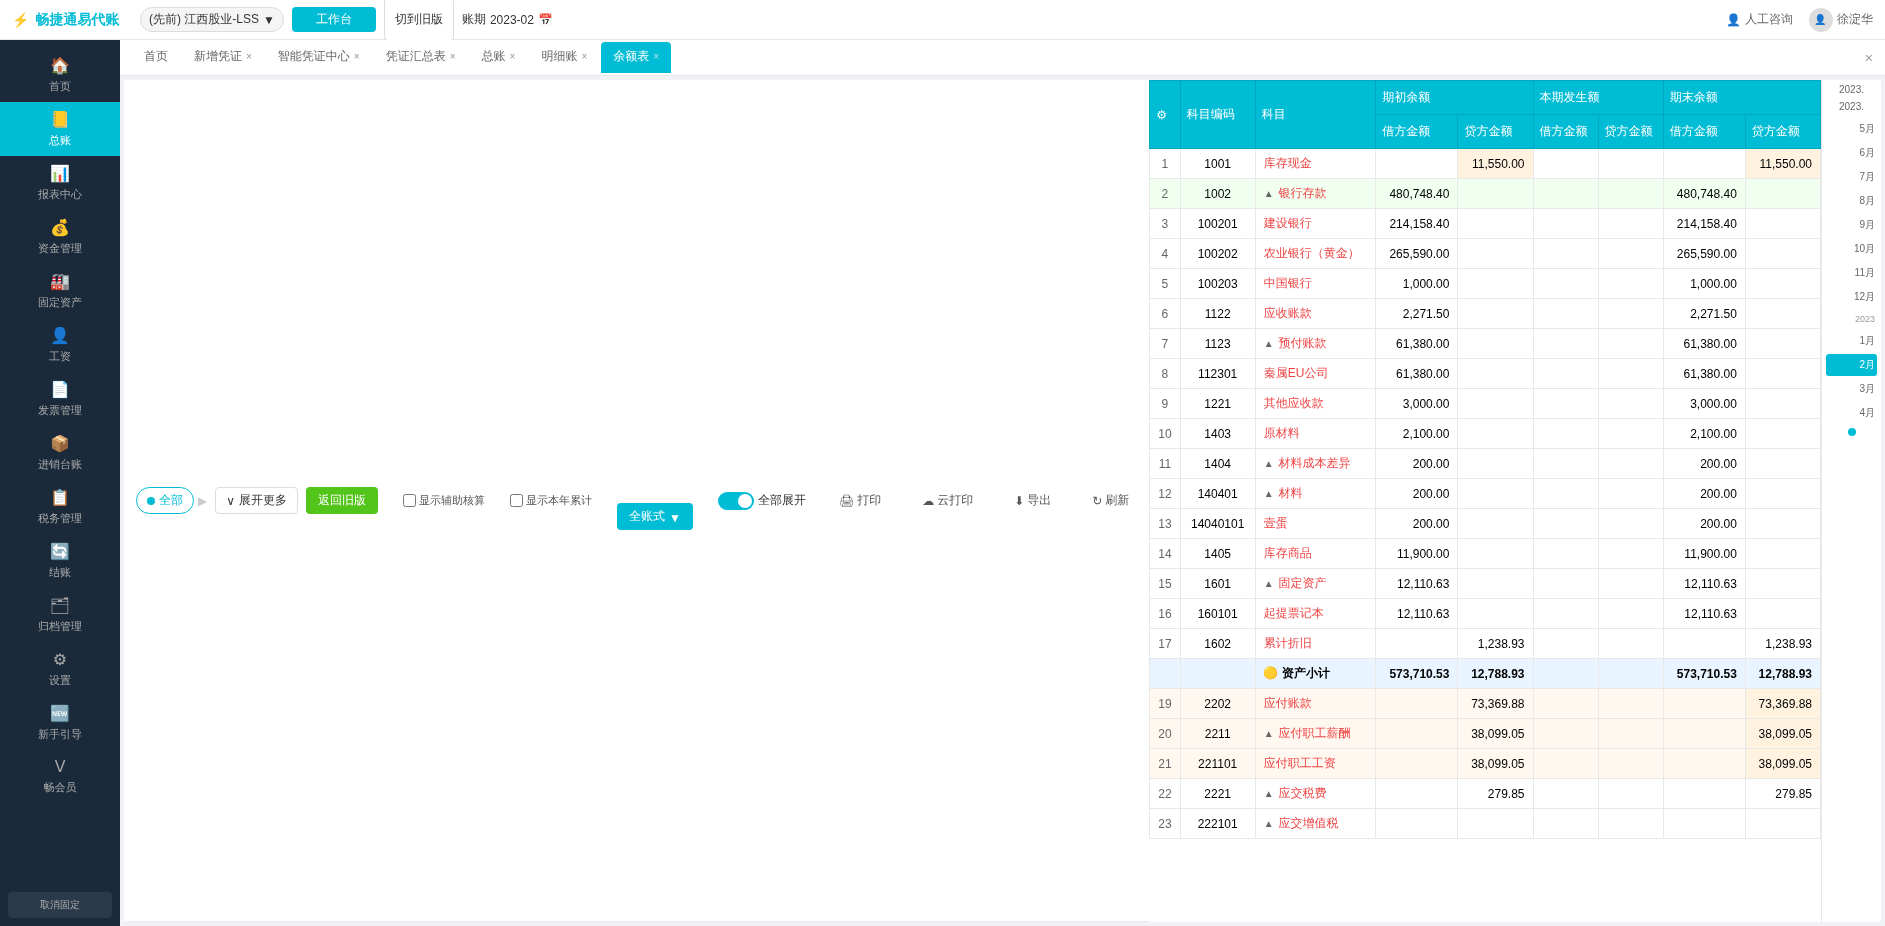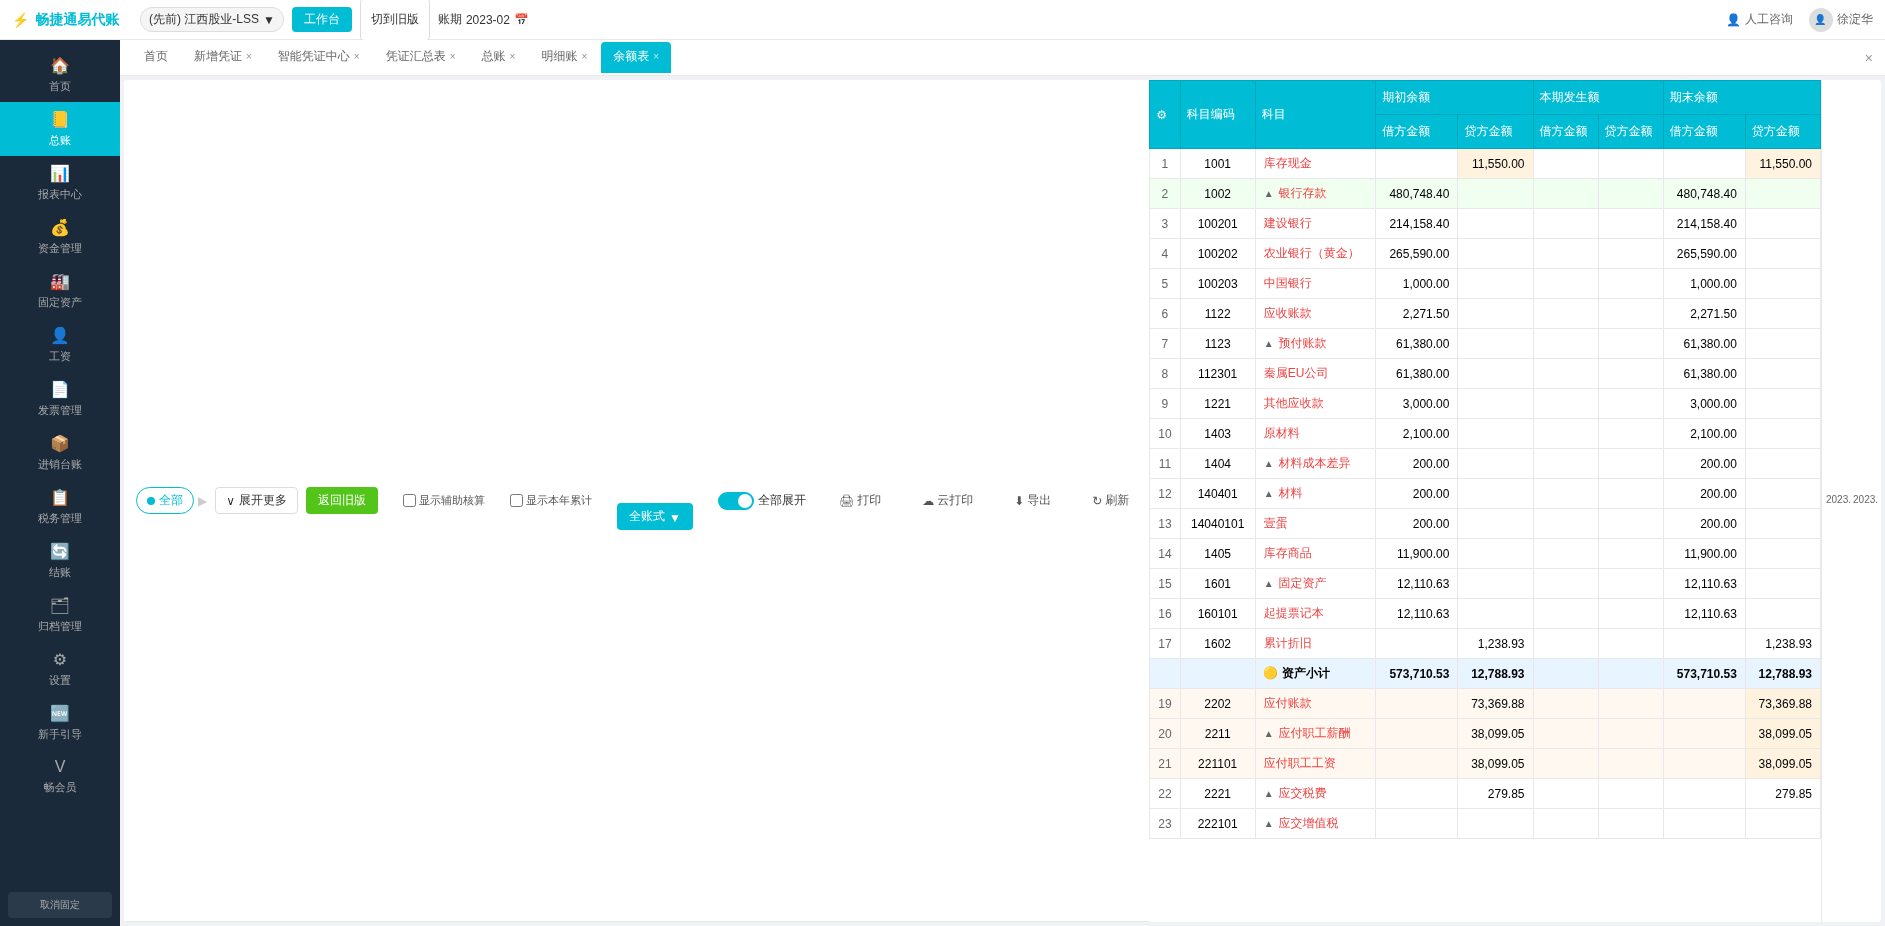--- a/index.html
+++ b/index.html
@@ -34,21 +34,21 @@
       padding: 3px 8px;
       cursor: pointer;
       font-size: 12px;
       color: #333;
     }
     .btn-workbench {
       background: #00bcd4;
       color: #fff;
       border: none;
       border-radius: 4px;
-      padding: 4px 12px;
+      padding: 4px 24px;
       cursor: pointer;
       font-size: 12px;
     }
     .btn-switch {
       background: #fff;
       color: #333;
       border: 1px solid #ddd;
       border-radius: 4px;
       padding: 12px 10px;
       cursor: pointer;
@@ -336,21 +336,21 @@
     }
     .row-num { color: #666; text-align: center; }
     .expand-icon { font-size: 10px; color: #666; margin-right: 2px; }
 
     
     .right-panel {
       width: 60px;
       background: #fff;
       border-left: 1px solid #e8e8e8;
       display: flex;
-      flex-direction: row;
+      flex-direction: column;
       align-items: center;
       padding: 4px;
       gap: 2px;
       font-size: 10px;
     }
     .right-panel-header {
       color: #666;
       font-size: 10px;
       text-align: center;
       margin-bottom: 4px;

